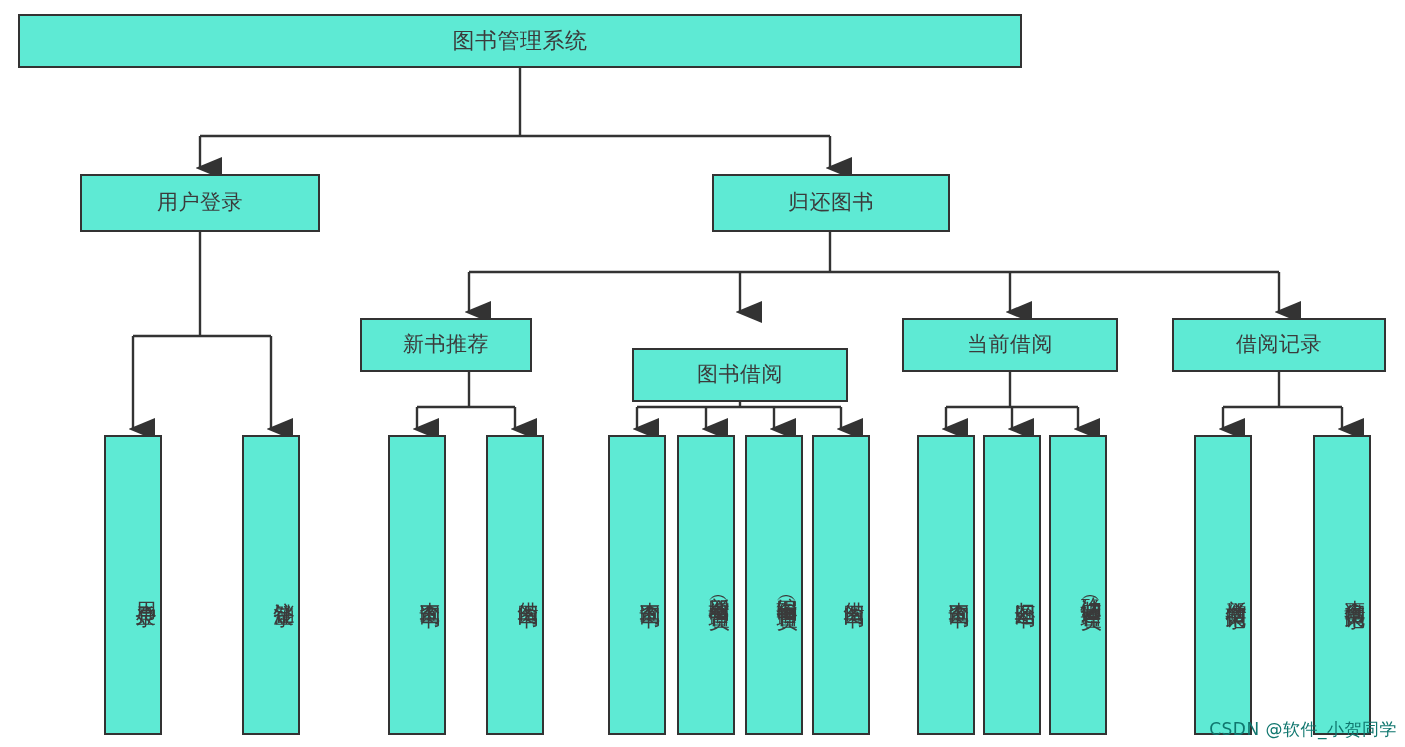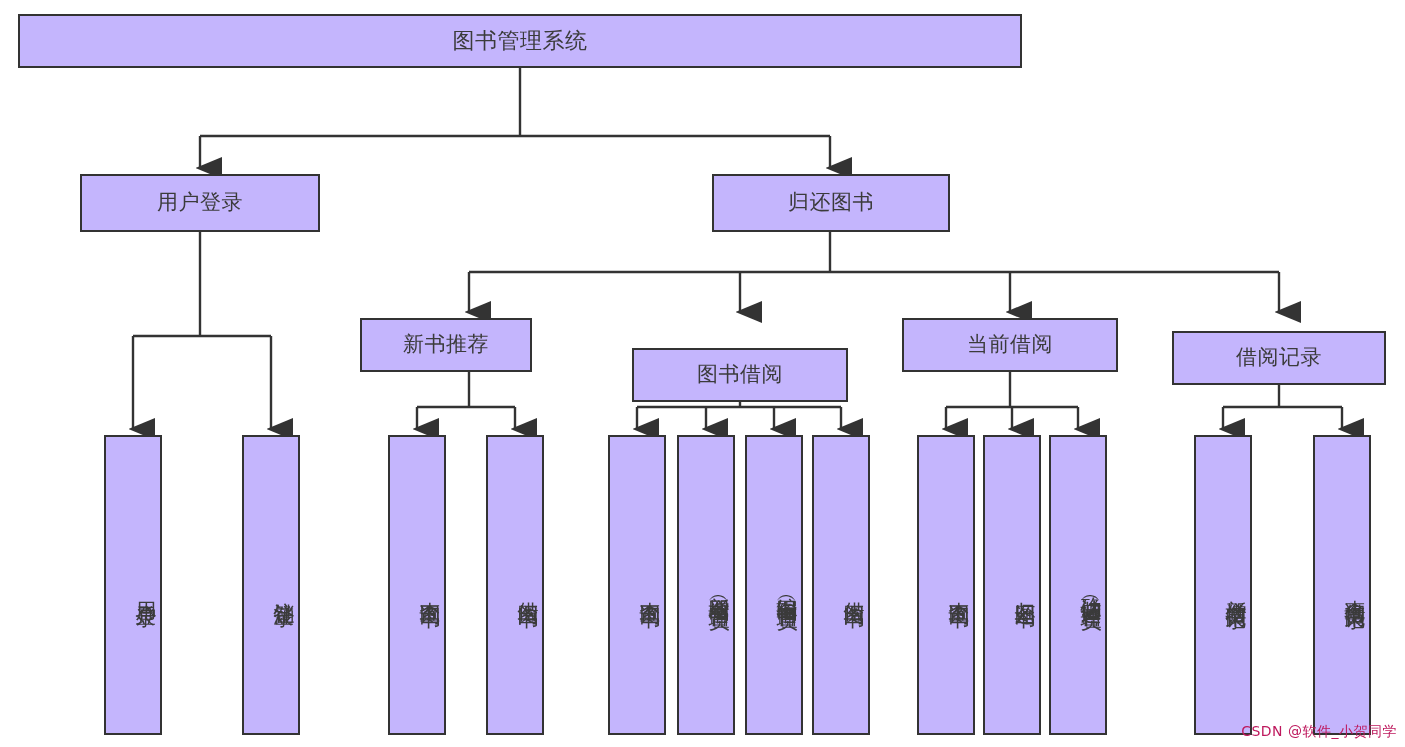--- a/index.html
+++ b/index.html
@@ -22,21 +22,21 @@
     left: 0;
     top: 0;
     width: 1405px;
     height: 747px;
     pointer-events: none;
   }
   .node {
     position: absolute;
     box-sizing: border-box;
     border: 2px solid #333333;
-    background: #c4b5fd;
+    background: #5eead4;
     display: flex;
     align-items: center;
     justify-content: center;
     color: #3b3b3b;
     text-align: center;
   }
   .node.horiz {
     font-size: 21px;
     line-height: 1.2;
     letter-spacing: 0.5px;
@@ -54,22 +54,22 @@
     justify-content: center;
     padding-top: 8px;
   }
   .node .lbl {
     display: block;
   }
   .watermark {
     position: absolute;
     right: 8px;
     bottom: 6px;
-    font-size: 14px;
-    color: #be185d;
+    font-size: 17px;
+    color: #0f766e;
     letter-spacing: 0.5px;
     white-space: nowrap;
   }
 </style>
 </head>
 <body>
 
 <div id="canvas">
 
   <svg class="connectors" viewBox="0 0 1405 747">
@@ -133,21 +133,21 @@
 
   <div class="node horiz" style="left:360px; top:318px; width:172px; height:54px;">
     <span class="lbl">新书推荐</span>
   </div>
   <div class="node horiz" style="left:632px; top:318px; width:216px; height:54px;margin-top:30px;">
     <span class="lbl">图书借阅</span>
   </div>
   <div class="node horiz" style="left:902px; top:318px; width:216px; height:54px;">
     <span class="lbl">当前借阅</span>
   </div>
-  <div class="node horiz" style="left:1172px; top:318px; width:214px; height:54px;margin-top:13px;">
+  <div class="node horiz" style="left:1172px; top:318px; width:214px; height:54px;">
     <span class="lbl">借阅记录</span>
   </div>
 
   <div class="node vert" style="left:104px; top:435px; width:58px; height:300px;">
     <span class="lbl">用户登录</span>
   </div>
   <div class="node vert" style="left:242px; top:435px; width:58px; height:300px;">
     <span class="lbl">注销登录</span>
   </div>
   <div class="node vert" style="left:388px; top:435px; width:58px; height:300px;">

